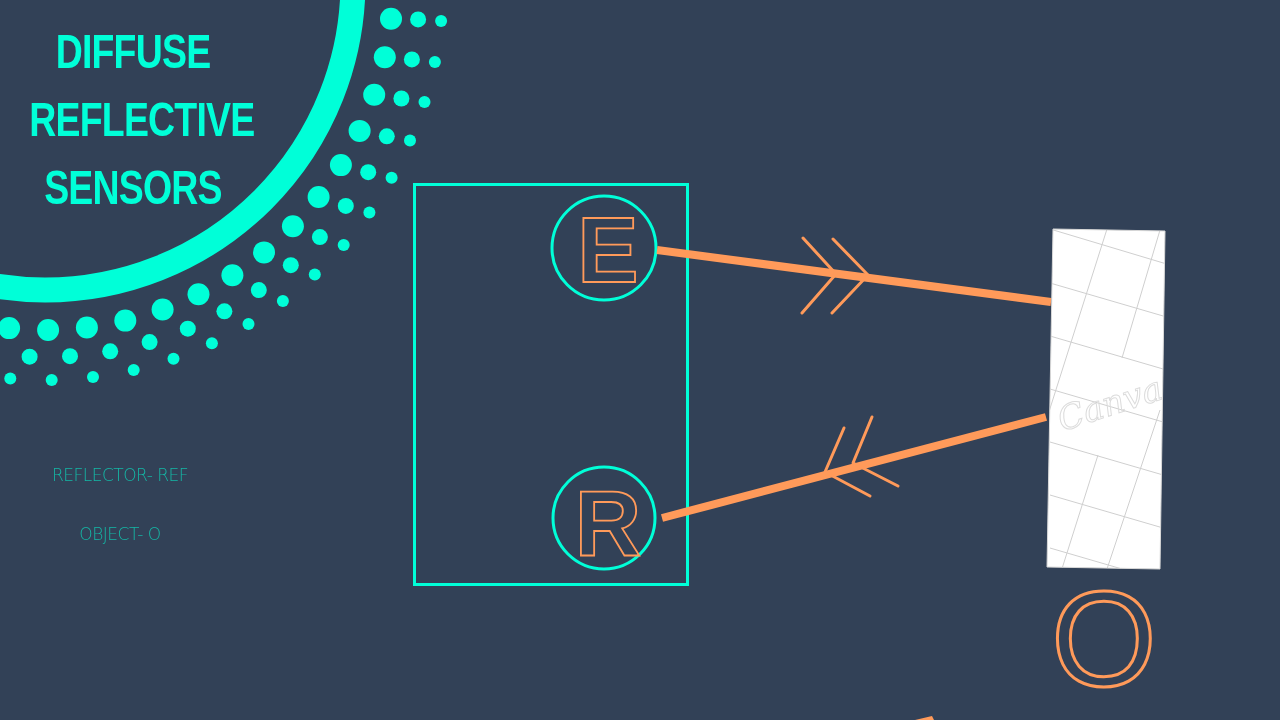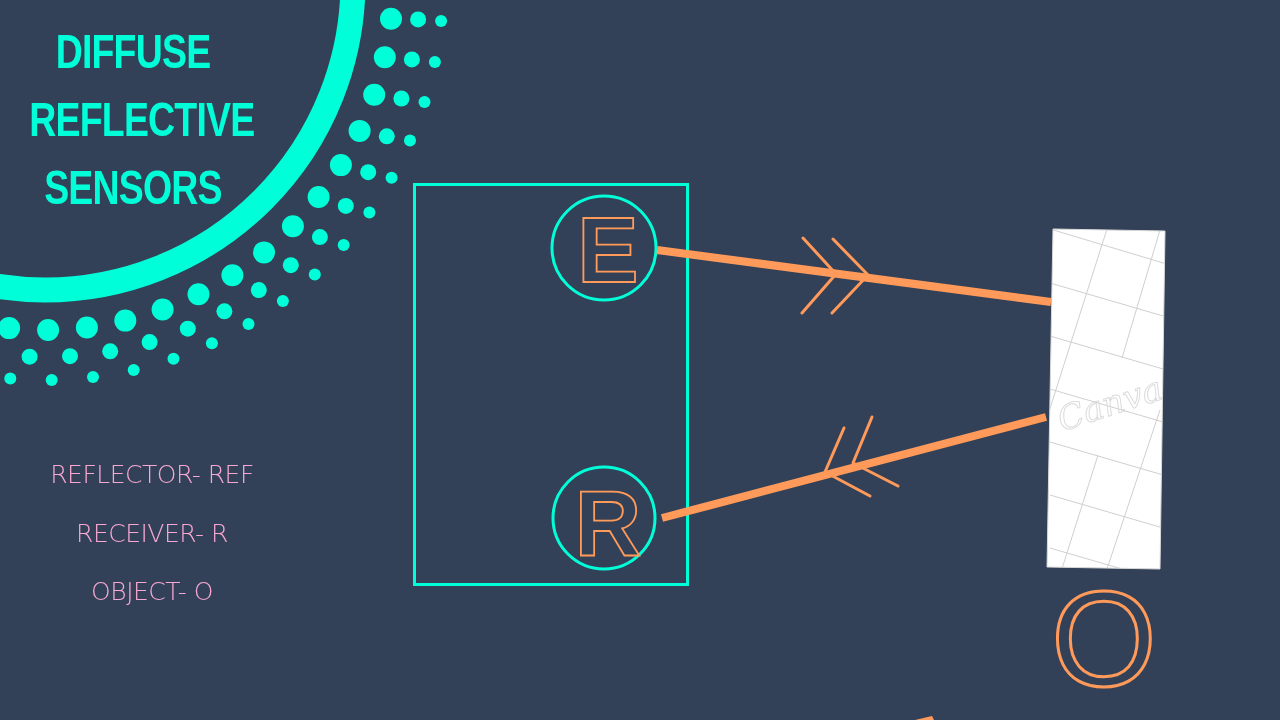--- a/index.html
+++ b/index.html
@@ -19,25 +19,24 @@
     font-size: 48px;
     line-height: 68px;
     letter-spacing: -1px;
     transform: scaleX(0.78);
     transform-origin: 133px 0;
   }
   .title div { white-space: nowrap; }
   .legend {
     position: absolute; left: 0; top: 452px; width: 240px;
     text-align: center;
-    color: #f9a8d4;
+    color: #14b8a6;
     font-family: "DejaVu Sans", sans-serif;
     font-weight: 300;
-    font-size: 25px;
-    margin-left: 32px;
+    font-size: 17px;
   }
   .legend div { height: 58.5px; line-height: 46px; white-space: nowrap; letter-spacing: -0.5px; }
 </style>
 </head>
 <body>
 
 <svg id="stage" width="1280" height="720" viewBox="0 0 1280 720" xmlns="http://www.w3.org/2000/svg">
 
   <g>
     <circle cx="45" cy="-18" r="308" fill="none" stroke="#00FFD8" stroke-width="25"></circle>
@@ -143,15 +142,14 @@
 </svg>
 
 <div class="title">
   <div>DIFFUSE</div>
   <div>REFLECTIVE</div>
   <div>SENSORS</div>
 </div>
 
 <div class="legend">
   <div>REFLECTOR- REF</div>
-  <div>RECEIVER- R</div>
   <div>OBJECT- O</div>
 </div>
 
 </body></html>

